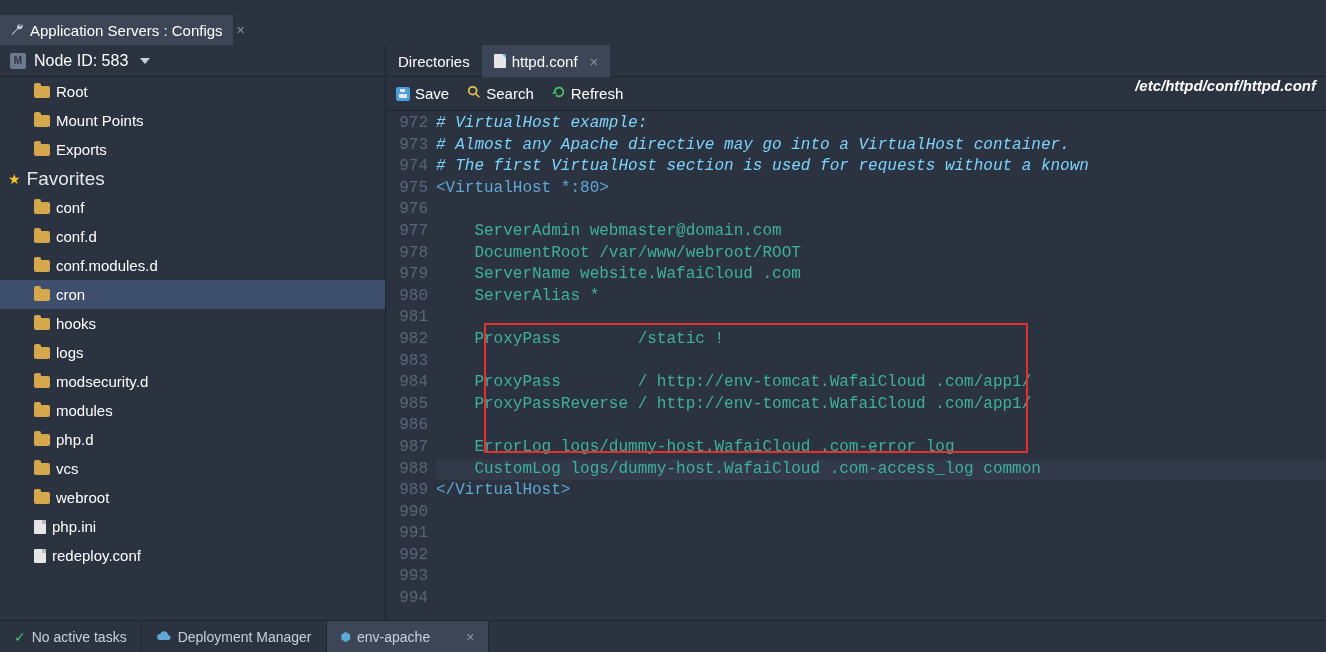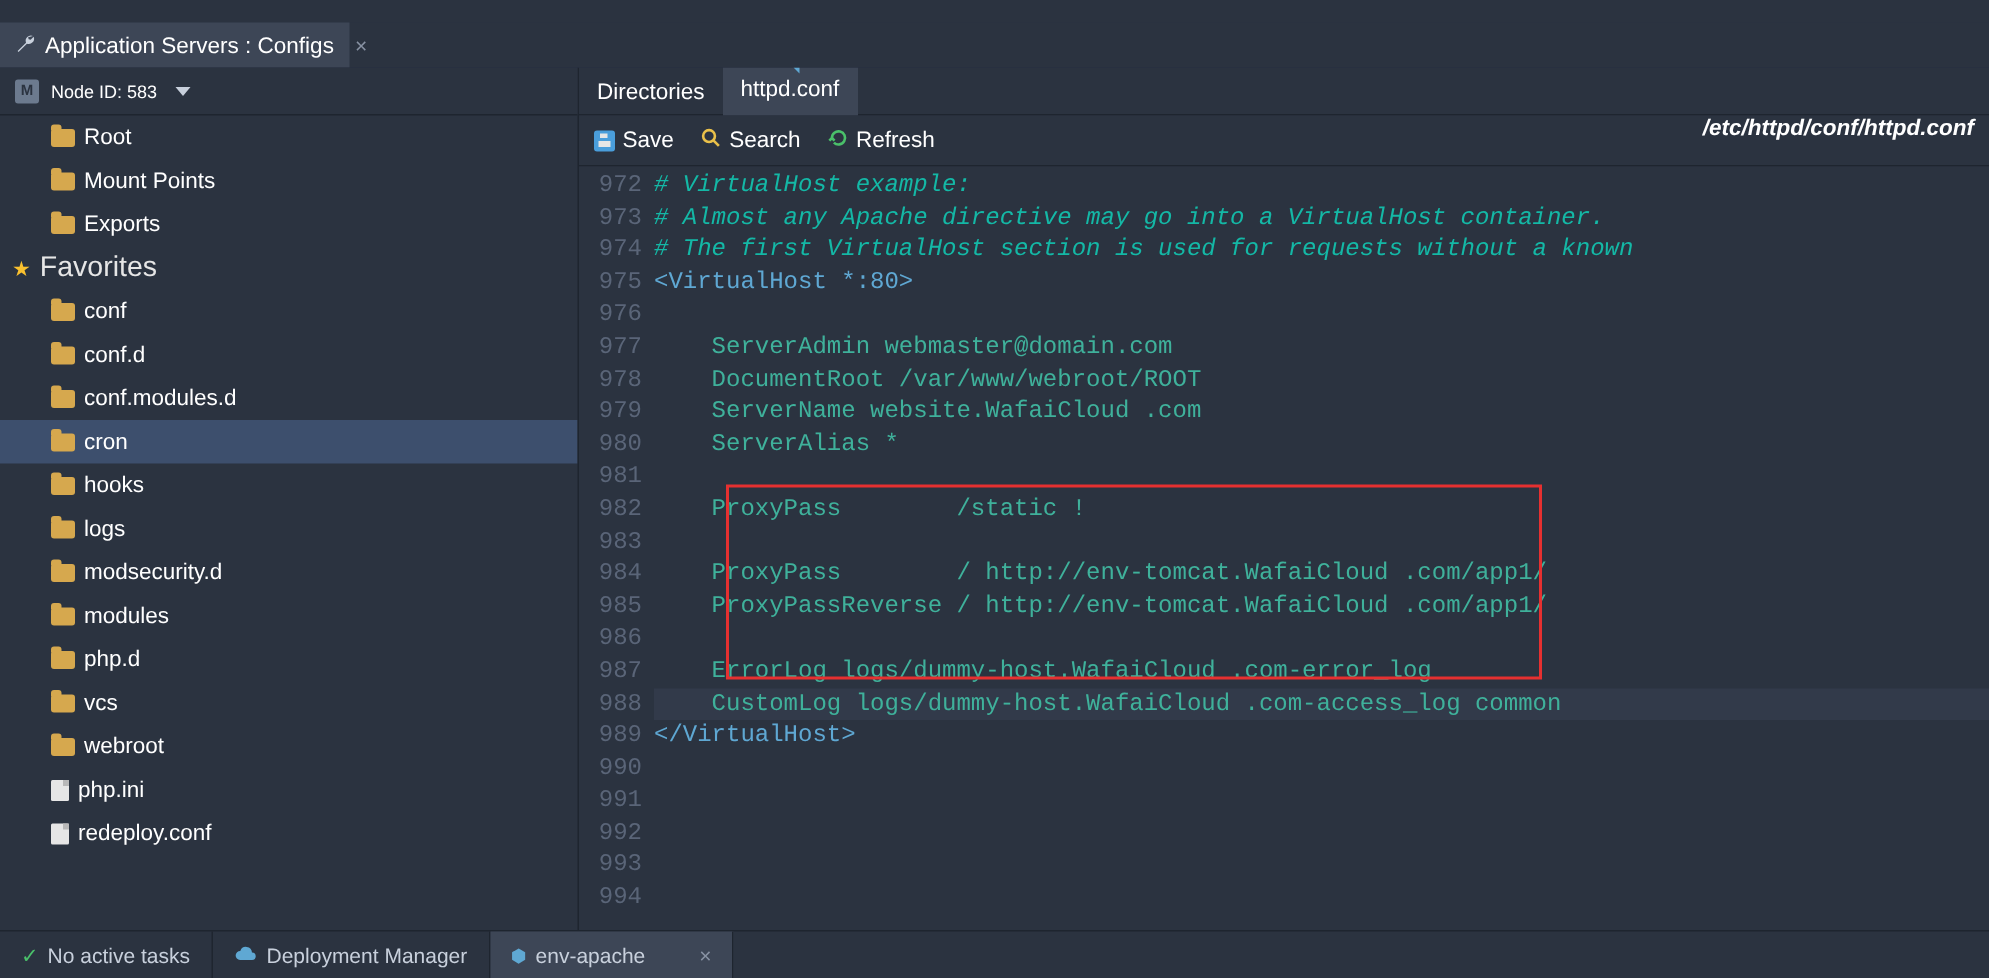--- a/index.html
+++ b/index.html
@@ -7,54 +7,54 @@
 .topgap { height: 15px; background: #2b3340; }
 .tab-panel-row { display: flex; height: 30px; background: #2b3340; align-items: center; }
 .panel-tab { display: flex; align-items: center; background: #3d4656; padding: 4px 10px; height: 30px; gap: 6px; }
 .panel-tab .wrench { width: 14px; height: 14px; }
 .panel-title { font-size: 15px; color: #ffffff; }
 .close-x { color: #8892a3; font-size: 14px; padding: 0 4px; cursor: pointer; }
 .main-flex { display: flex; flex: 1; overflow: hidden; }
 .sidebar { width: 386px; background: #2b3340; display: flex; flex-direction: column; border-right: 1px solid #1e252f; }
 .node-row { display: flex; align-items: center; height: 32px; background: #2b3340; padding: 0 10px; gap: 8px; border-bottom: 1px solid #1e252f;}
 .node-badge { width: 16px; height: 16px; background: #6c7a8e; color: #2b3340; font-size: 10px; font-weight: bold; display: flex; align-items: center; justify-content: center; border-radius: 2px; }
-.node-label { color: #ffffff; font-size: 12px; text-align: center; }
+.node-label { color: #ffffff; font-size: 16px; text-align: center; }
 .chevron-down { width: 0; height: 0; border-left: 5px solid transparent; border-right: 5px solid transparent; border-top: 6px solid #c8d0dc; margin-left: 4px; }
 .tree { flex: 1; overflow-y: auto; }
 .tree-item { display: flex; align-items: center; height: 29px; padding-left: 22px; gap: 6px; cursor: pointer; }
 .tree-item.root-group { padding-left: 8px; }
 .tree-item.sub { padding-left: 34px; }
 .tree-item.selected { background: #3d4f6d; }
 .folder-icon { width: 16px; height: 12px; background: #d6a84e; border-radius: 2px; position: relative; }
 .folder-icon::before { content: ""; position: absolute; top: -3px; left: 0; width: 7px; height: 4px; background: inherit; border-radius: 2px 2px 0 0; }
 .star-icon { color: #fac12f; font-size: 14px; }
 .file-icon { width: 12px; height: 14px; background: #e6e6e6; border-radius: 1px; position: relative; }
 .file-icon::after{content:"";position:absolute;top:0;right:0;width:4px;height:4px;background:#b8b8b8;}
 .tree-label { color: #ffffff; font-size: 15px; }
 .heading-label { color: #e6e6e6; font-size: 19px; }
 .editor-area { flex: 1; display: flex; flex-direction: column; background: #2b3340; }
 .editor-tabs-row { display: flex; height: 32px; background: #2b3340; border-bottom: 1px solid #1e252f; }
 .editor-tab { display: flex; align-items: center; padding: 0 12px; gap: 6px; height: 32px; cursor: pointer; font-size: 15px; color: #ffffff; }
-.editor-tab.active { background: #3d4656; flex-direction: column; }
+.editor-tab.active { background: #3d4656; }
 .file-tab-icon { width: 12px; height: 14px; background: #e6e6e6; border-radius: 1px; position: relative; }
 .file-tab-icon::after{content:"";position:absolute;top:0;right:0;border-top:4px solid #5fa8d3;border-left:4px solid transparent;}
 .toolbar-row { display: flex; height: 34px; background: #2b3340; border-bottom: 1px solid #1e252f; padding: 0 10px; gap: 18px; }
 .tool-btn { display: flex; align-items: center; gap: 5px; cursor: pointer; color: #ffffff; font-size: 15px; }
 .save-icon { width: 14px; height: 14px; background: #4a9edb; border-radius: 2px; position: relative; }
 .save-icon::after{content:"";position:absolute;bottom:3px;left:3px;width:8px;height:4px;background:#e6e6e6;}
 .save-icon::before{content:"";position:absolute;top:2px;left:4px;width:5px;height:3px;background:#e6e6e6;}
 .search-icon svg, .refresh-icon svg { width: 14px; height: 14px; }
 .path-label { margin-left: auto; color: #ffffff; font-style: italic; font-weight: bold; font-size: 15px; }
 .code-area { flex: 1; display: flex; font-family: "Consolas", "Courier New", monospace; font-size: 16px; overflow: hidden; background: #2b3340; position: relative; }
 .gutter { width: 50px; text-align: right; padding: 2px 8px 2px 0; color: #5a6578; user-select: none; }
 .gutter div { height: 21.6px; line-height: 21.6px; }
 .code-body { flex: 1; padding: 2px 0; position: relative; }
 .code-line { height: 21.6px; line-height: 21.6px; white-space: pre; }
 .code-line.hl-bg { background: #323a4a; }
-.comment { color: #14b8a6; font-style: italic; }
+.comment { color: #7dd3fc; font-style: italic; }
 .tag-blue { color: #5fa8d3; }
 .prop-green { color: #3fb19b; }
 .highlight-box { position: absolute; border: 2px solid #e63030; pointer-events: none; }
 .status-row { display: flex; align-items: center; height: 32px; background: #2b3340; border-top: 1px solid #1e252f; }
 .status-item { display: flex; align-items: center; height: 32px; padding: 0 14px; gap: 6px; border-right: 1px solid #1e252f; color: #c8d0dc; font-size: 14px; cursor: pointer; }
 .check-green { color: #4ac06a; font-size: 14px; }
 .cloud-icon svg { width: 16px; height: 12px; }
 .nodes-icon { color: #5fa8d3; font-size: 12px; }
 </style>
 </head>

